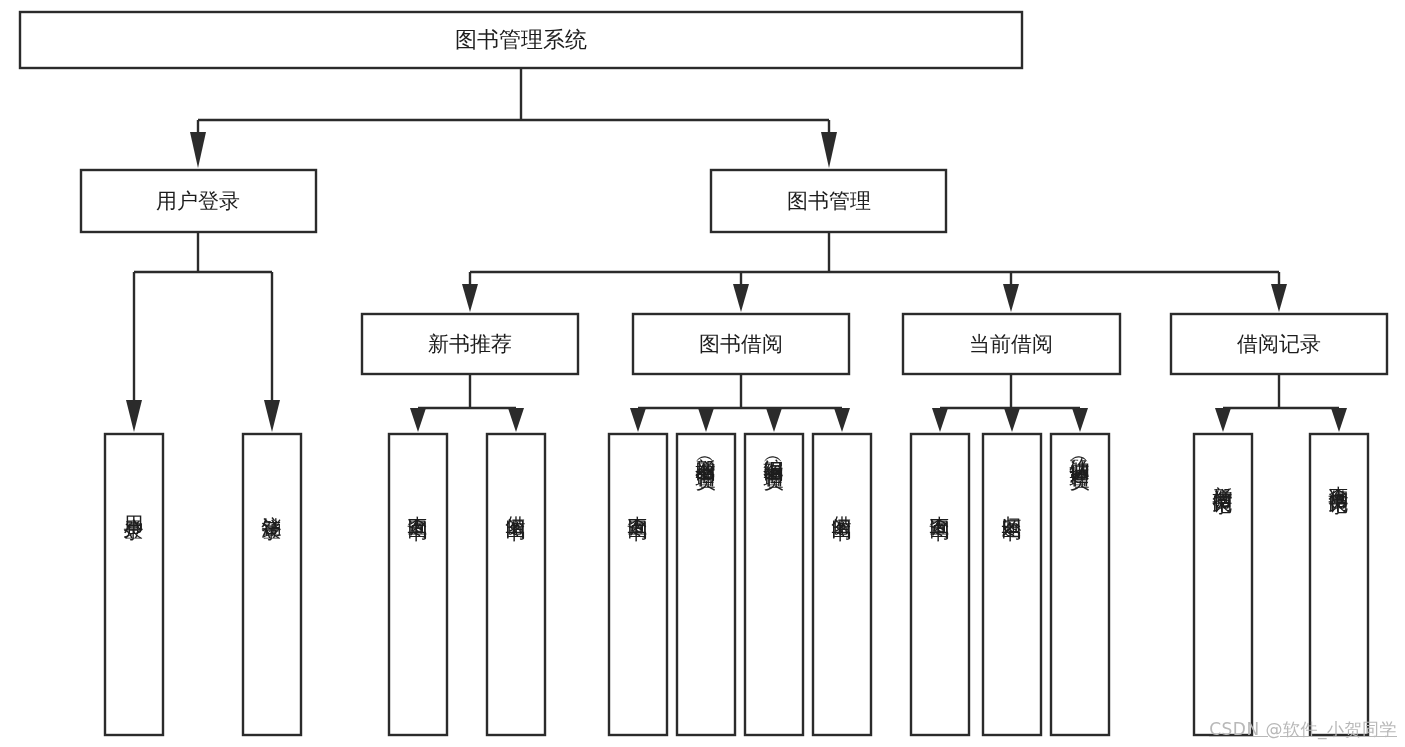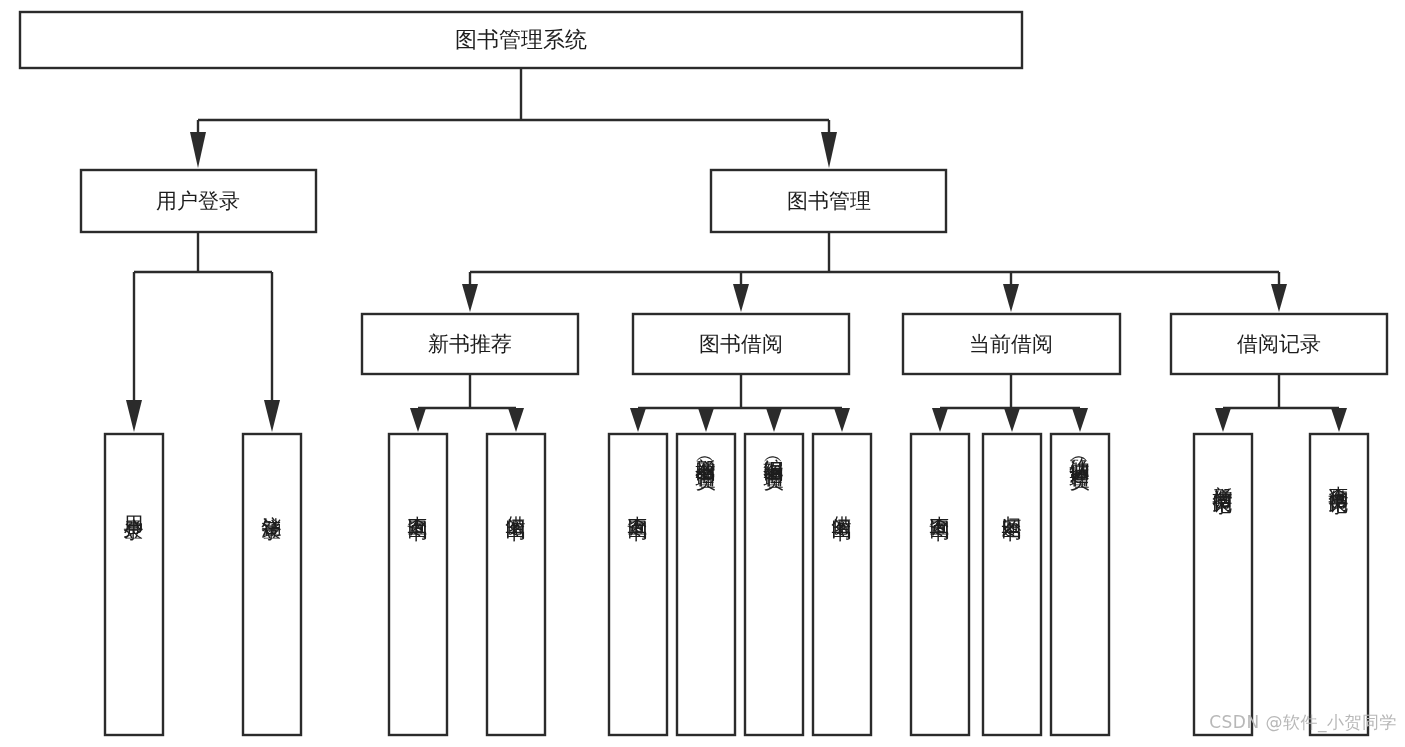--- a/index.html
+++ b/index.html
@@ -57,26 +57,27 @@
     font-size: 20px;
     color: #1d1d1d;
     line-height: 1;
     white-space: nowrap;
     transform: translateX(-50%);
     pointer-events: none;
   }
   .watermark {
     position: absolute;
     right: 8px;
-    bottom: 13px;
+    bottom: 6px;
     font-family: "DejaVu Sans", "Liberation Sans", sans-serif;
     font-size: 17px;
     color: #b8b8b8;
     letter-spacing: 0.5px;
     white-space: nowrap;
+    text-decoration: underline;
   }
 </style>
 </head>
 <body>
 
 <div id="diagram-root">
 
   <svg class="canvas" viewBox="0 0 1405 747">
 
     <g>

